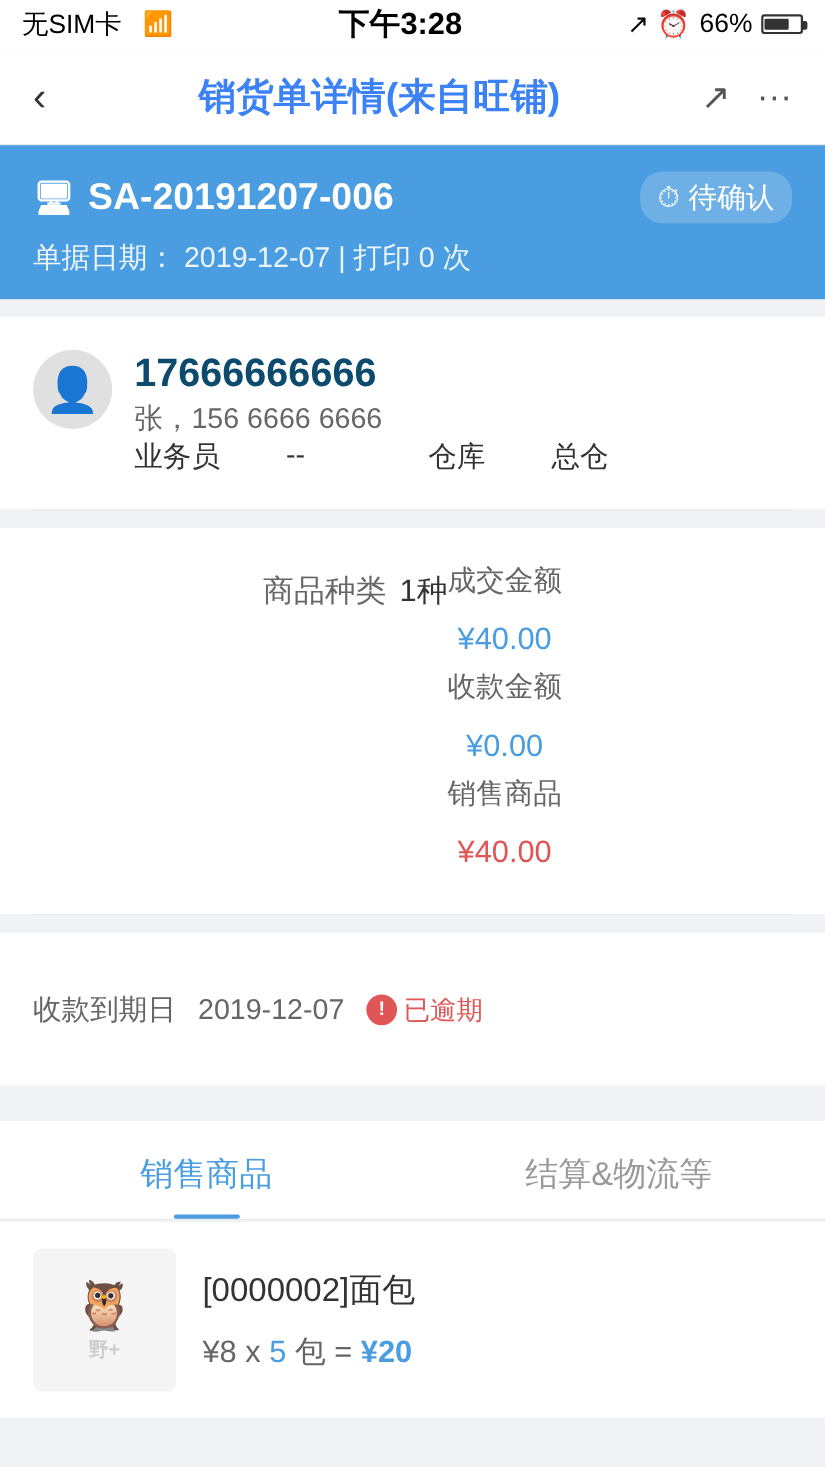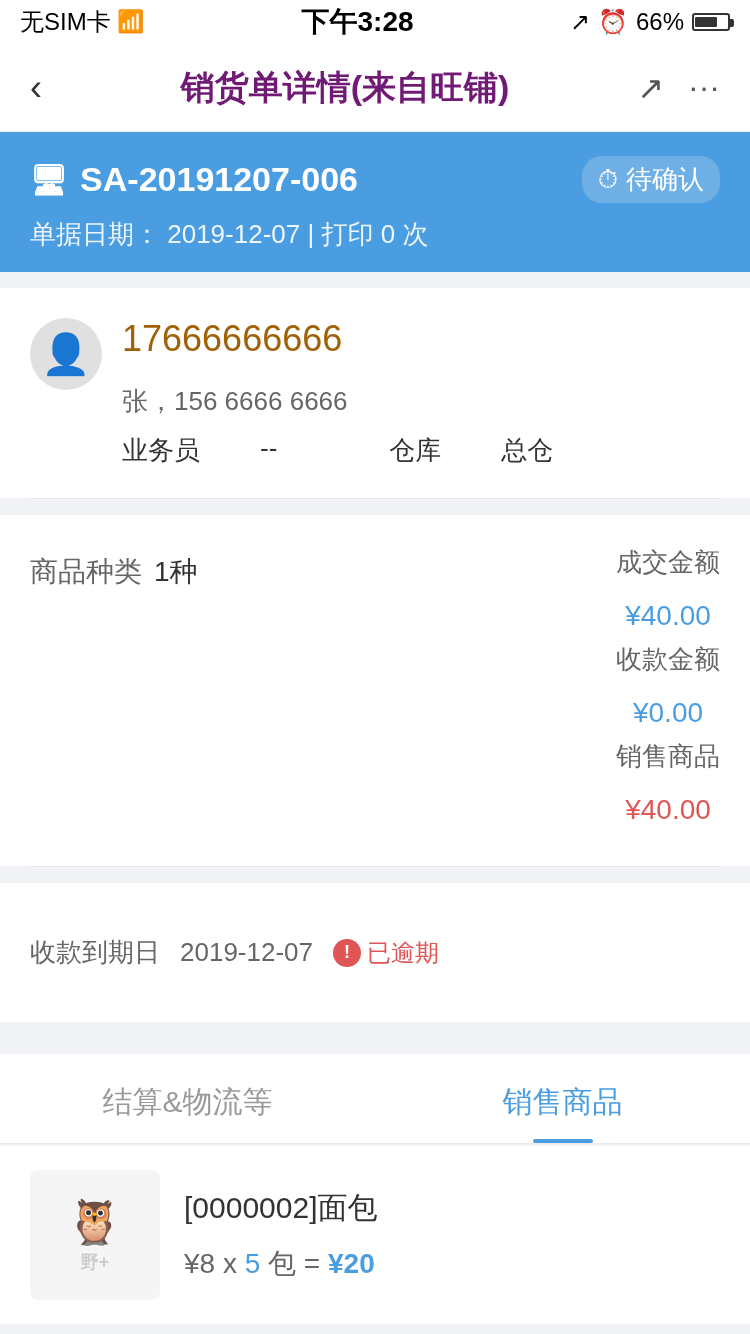--- a/index.html
+++ b/index.html
@@ -17,21 +17,21 @@
     .status-bar {
       background: #fff;
       height: 44px;
       display: flex;
       align-items: center;
       justify-content: space-between;
       padding: 0 20px;
       font-size: 24px;
       font-weight: 500;
     }
-    .status-left { display: flex; align-items: center; gap: 7px; }
+    .status-left { display: flex; align-items: center; gap: 20px; }
     .status-center { font-weight: 600; font-size: 28px; }
     .status-right { display: flex; align-items: center; gap: 8px; font-size: 24px; }
     .wifi-icon { font-size: 22px; }
     .battery-bar {
       display: inline-block;
       width: 38px;
       height: 18px;
       border: 2px solid #333;
       border-radius: 3px;
       position: relative;
@@ -68,21 +68,21 @@
     }
     .nav-back {
       font-size: 36px;
       color: #333;
       cursor: pointer;
       width: 60px;
     }
     .nav-title {
       font-size: 34px;
       font-weight: 600;
-      color: #701a75;
+      color: #3b82f6;
       text-align: center;
       flex: 1;
     }
     .nav-actions {
       display: flex;
       align-items: center;
       gap: 24px;
       width: 120px;
       justify-content: flex-end;
     }
@@ -153,41 +153,41 @@
       justify-content: center;
       flex-shrink: 0;
     }
     .avatar-icon {
       font-size: 40px;
       color: #aaa;
     }
     .customer-info { flex: 1; }
     .customer-phone {
       font-size: 36px;
-      font-weight: 400;
-      color: #a16207;
-      margin-bottom: 24px;
+      font-weight: 700;
+      color: #0c4a6e;
+      margin-bottom: 3px;
     }
     .customer-name {
       font-size: 26px;
       color: #666;
-      margin-bottom: 14px;
+      margin-bottom: 0;
     }
     .customer-meta {
       display: flex;
       gap: 60px;
       font-size: 26px;
       color: #888;
     }
     .customer-meta span { color: #333; }
 
     
     .summary-section {
       display: flex;
-      justify-content: space-between;
+      justify-content: center;
       align-items: flex-start;
     }
     .summary-left {
       display: flex;
       align-items: center;
       gap: 12px;
       font-size: 28px;
       color: #666;
       padding-top: 8px;
     }
@@ -441,25 +441,25 @@
         <span>!</span>
       </div>
       <span>已逾期</span>
     </div>
   </div>
 </div>
 
 <div class="section-divider"></div>
 
 <div class="tabs-bar">
+  <div class="tab active">
+    <span>销售商品</span>
+  </div>
   <div class="tab">
     <span>结算&amp;物流等</span>
-  </div>
-  <div class="tab active">
-    <span>销售商品</span>
   </div>
 </div>
 
 <div class="product-card">
   <div class="product-item">
     <div class="product-thumb">
       <div class="product-thumb-owl">
         <span style="font-size:44px;">🦉</span>
         <span class="product-thumb-label">野+</span>
       </div>

